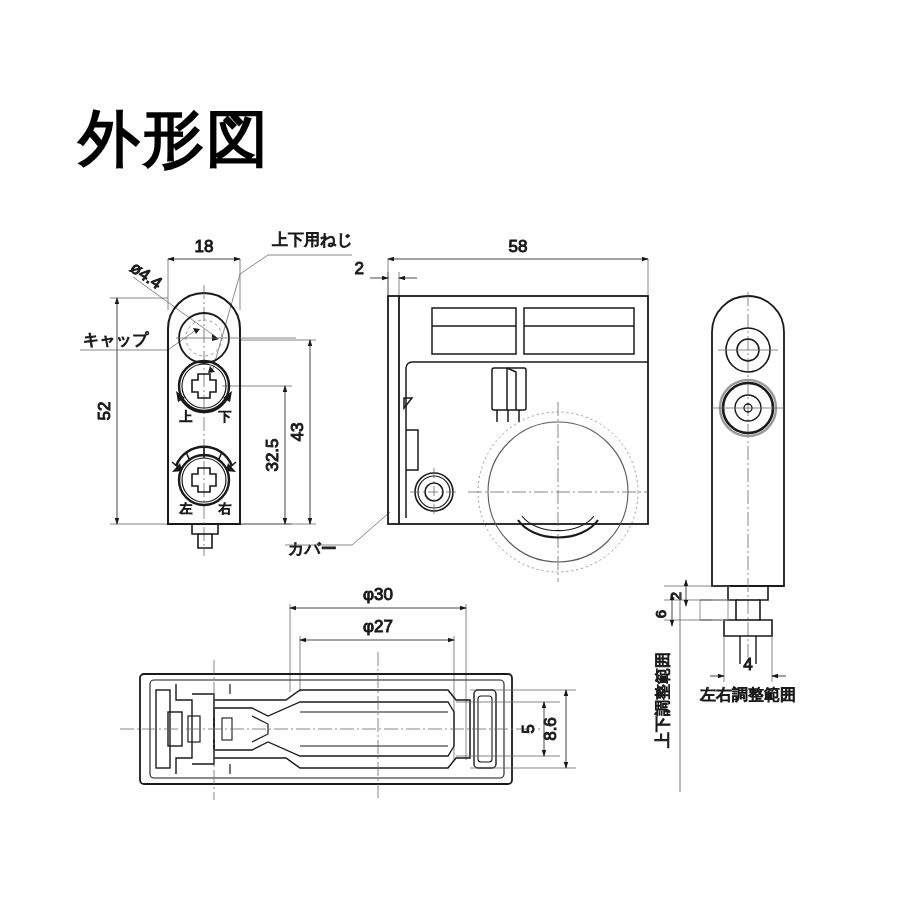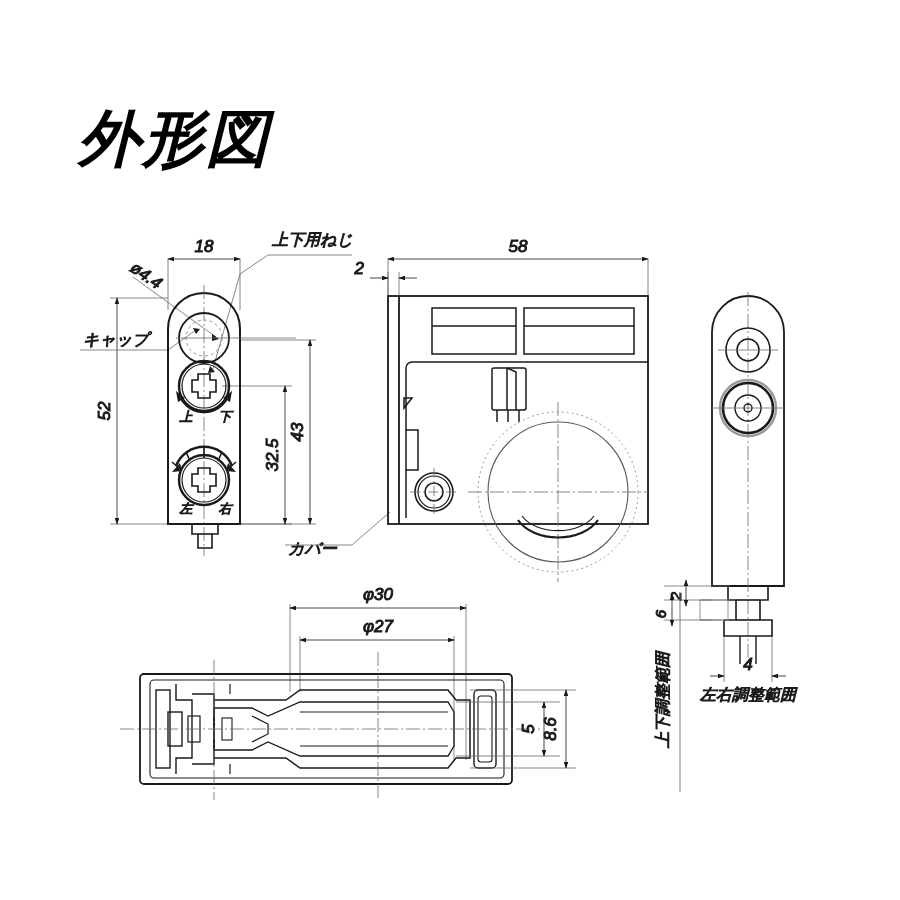--- a/index.html
+++ b/index.html
@@ -15,21 +15,20 @@
     font-family: "Liberation Sans", "DejaVu Sans", sans-serif;
     position: relative;
   }
   #sheet {
     position: absolute;
     left: 0;
     top: 0;
     width: 724px;
     height: 900px;
     background: #ffffff;
-    font-style: italic;
   }
   #page-title {
     position: absolute;
     left: 78px;
     top: 108px;
     font-family: "DejaVu Serif", "Liberation Serif", serif;
     font-weight: 700;
     font-size: 62px;
     letter-spacing: 2px;
     color: #000000;

